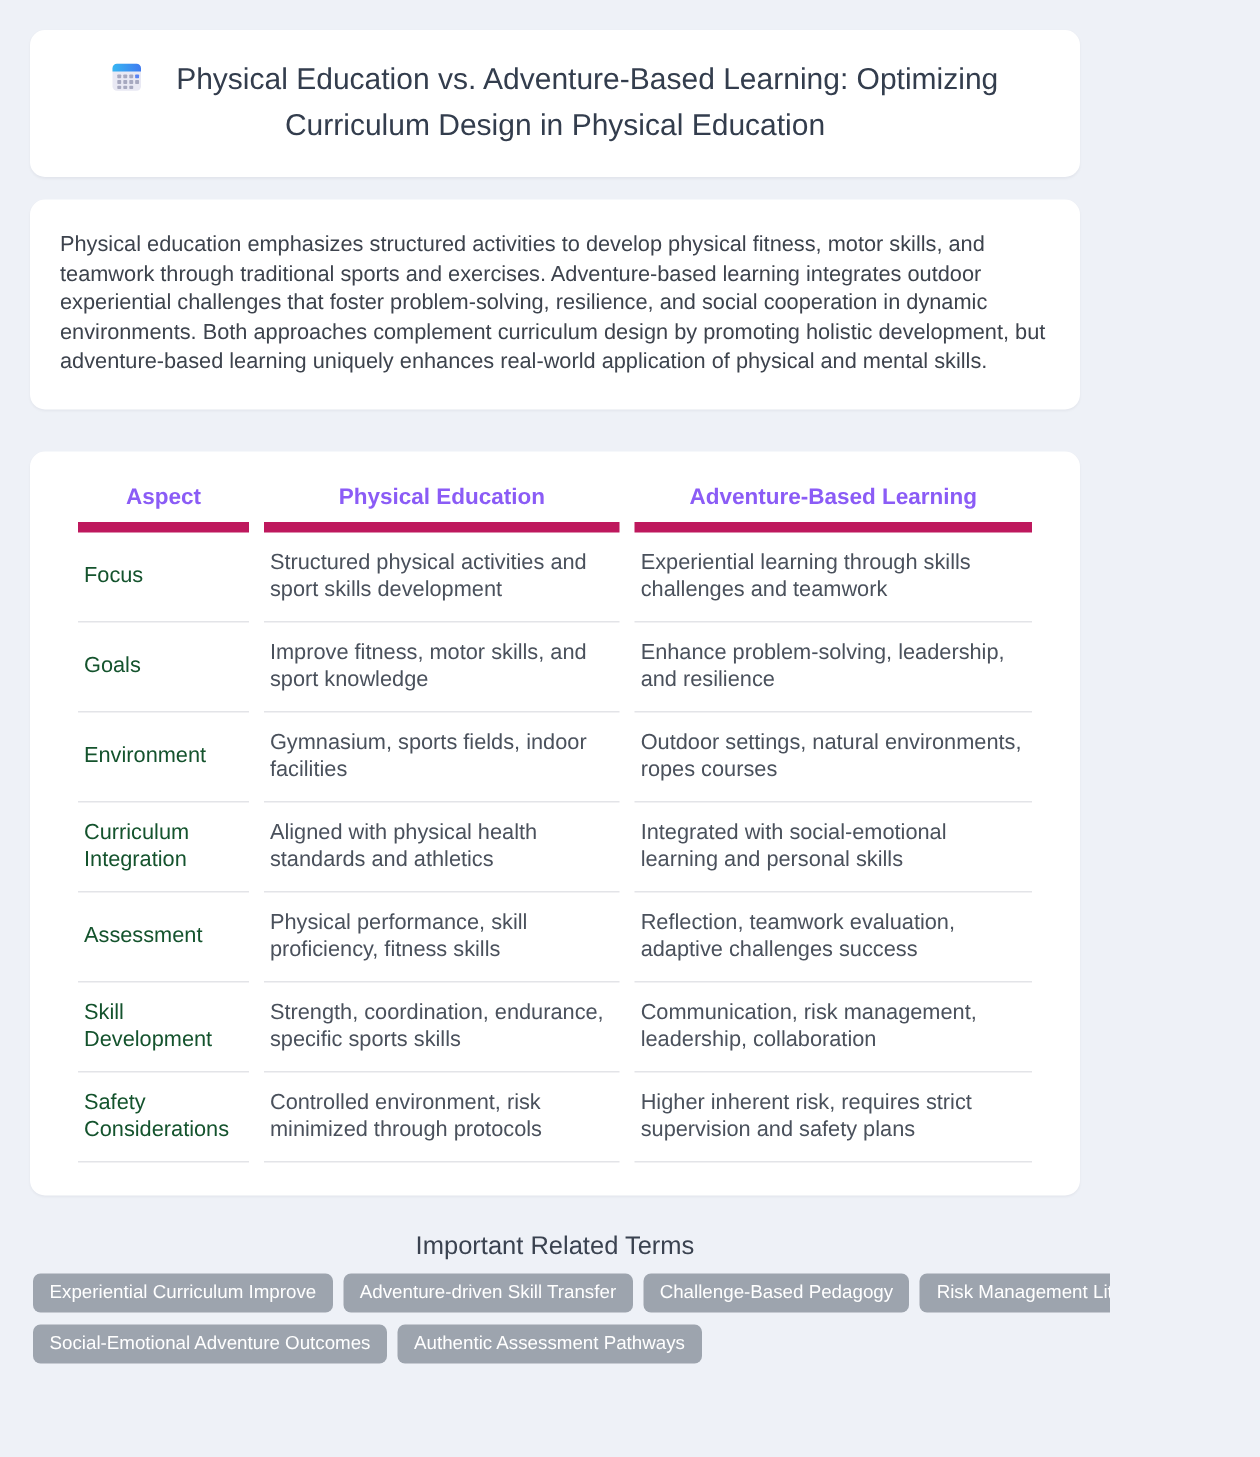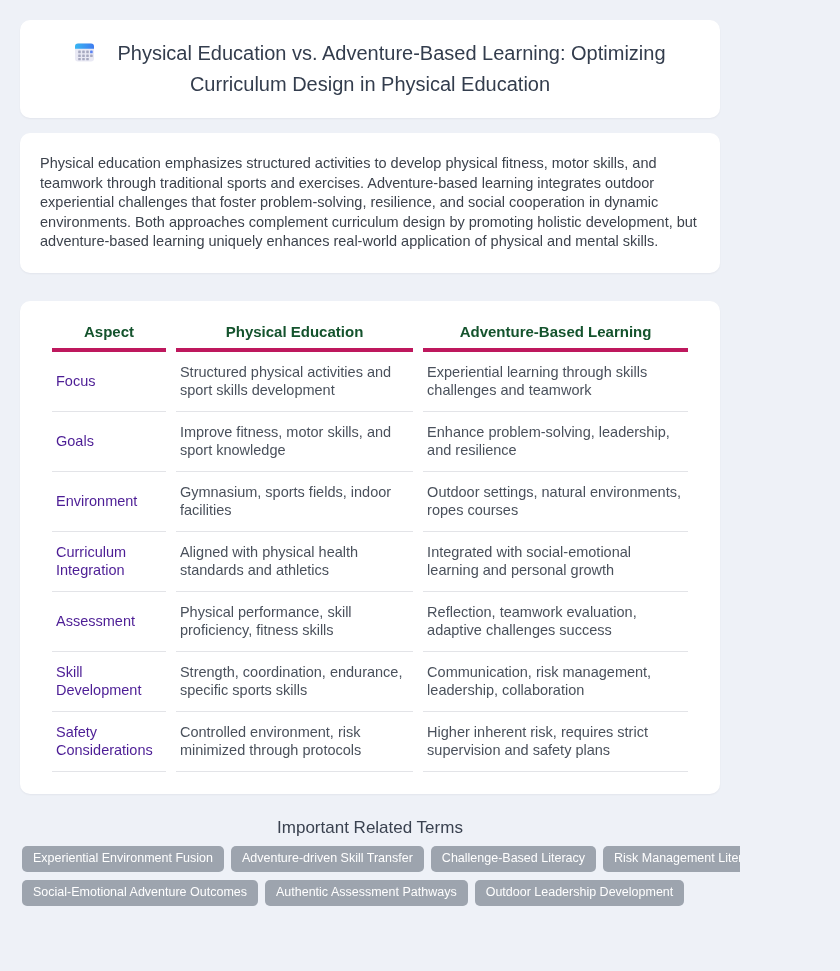--- a/index.html
+++ b/index.html
@@ -59,35 +59,35 @@
     padding: 12px 22px 22px;
   }
   table.compare {
     width: 100%;
     border-collapse: separate;
     border-spacing: 10px 0;
   }
   table.compare th {
     font-size: 15px;
     font-weight: bold;
-    color: #14532d;
+    color: #8b5cf6;
     text-align: center;
     padding: 10px 4px 8px;
-    border-bottom: 4px solid #be185d;
+    border-bottom: 7px solid #be185d;
   }
   table.compare td {
     font-size: 14.5px;
     line-height: 18.5px;
     color: #4a515c;
     text-align: left;
     vertical-align: middle;
     padding: 11px 4px;
     border-bottom: 1px solid #e3e4e8;
   }
-  table.compare td.aspect-cell { color: #4c1d95; }
+  table.compare td.aspect-cell { color: #14532d; }
   col.c-aspect { width: 18.5%; }
   col.c-pe     { width: 38.5%; }
   col.c-abl    { width: 43%; }
   
   .terms-section { margin-top: 24px; }
   .terms-heading {
     margin: 0 0 8px;
     text-align: center;
     font-size: 17px;
     font-weight: 500;
@@ -170,21 +170,21 @@
             <td class="adventure-based-learning-cell">Enhance problem-solving, leadership, and resilience</td>
           </tr>
           <tr>
             <td class="aspect-cell">Environment</td>
             <td class="physical-education-cell">Gymnasium, sports fields, indoor facilities</td>
             <td class="adventure-based-learning-cell">Outdoor settings, natural environments, ropes courses</td>
           </tr>
           <tr>
             <td class="aspect-cell">Curriculum Integration</td>
             <td class="physical-education-cell">Aligned with physical health standards and athletics</td>
-            <td class="adventure-based-learning-cell">Integrated with social-emotional learning and personal growth</td>
+            <td class="adventure-based-learning-cell">Integrated with social-emotional learning and personal skills</td>
           </tr>
           <tr>
             <td class="aspect-cell">Assessment</td>
             <td class="physical-education-cell">Physical performance, skill proficiency, fitness skills</td>
             <td class="adventure-based-learning-cell">Reflection, teamwork evaluation, adaptive challenges success</td>
           </tr>
           <tr>
             <td class="aspect-cell">Skill Development</td>
             <td class="physical-education-cell">Strength, coordination, endurance, specific sports skills</td>
             <td class="adventure-based-learning-cell">Communication, risk management, leadership, collaboration</td>
@@ -195,26 +195,25 @@
             <td class="adventure-based-learning-cell">Higher inherent risk, requires strict supervision and safety plans</td>
           </tr>
         </tbody>
     </table>
   </div>
 
   <div class="terms-section">
     <h2 class="terms-heading">Important Related Terms</h2>
     <div id="tags">
         <div class="tag-row">
-          <span class="tag">Experiential Environment Fusion</span>
+          <span class="tag">Experiential Curriculum Improve</span>
           <span class="tag">Adventure-driven Skill Transfer</span>
-          <span class="tag">Challenge-Based Literacy</span>
+          <span class="tag">Challenge-Based Pedagogy</span>
           <span class="tag">Risk Management Literacy</span>
         </div>
         <div class="tag-row">
           <span class="tag">Social-Emotional Adventure Outcomes</span>
           <span class="tag">Authentic Assessment Pathways</span>
-          <span class="tag">Outdoor Leadership Development</span>
         </div>
       </div>
   </div>
 
 </div>
 
 </body></html>

